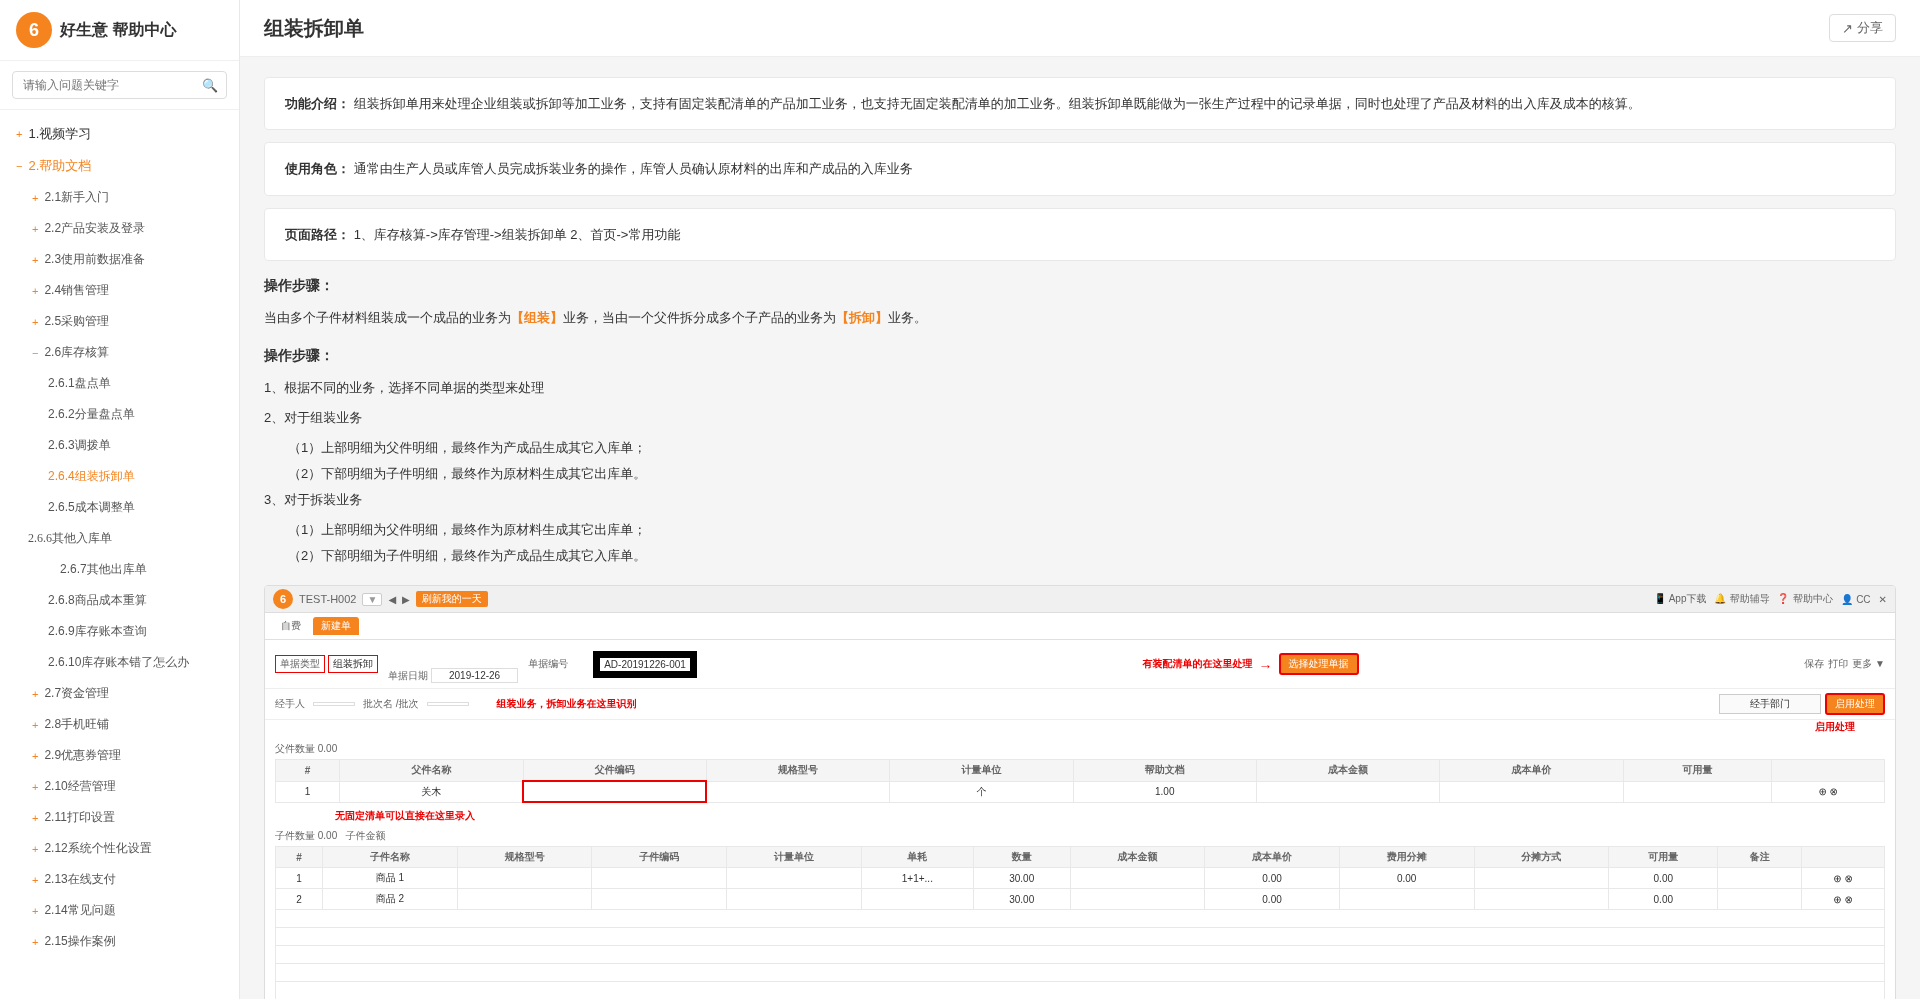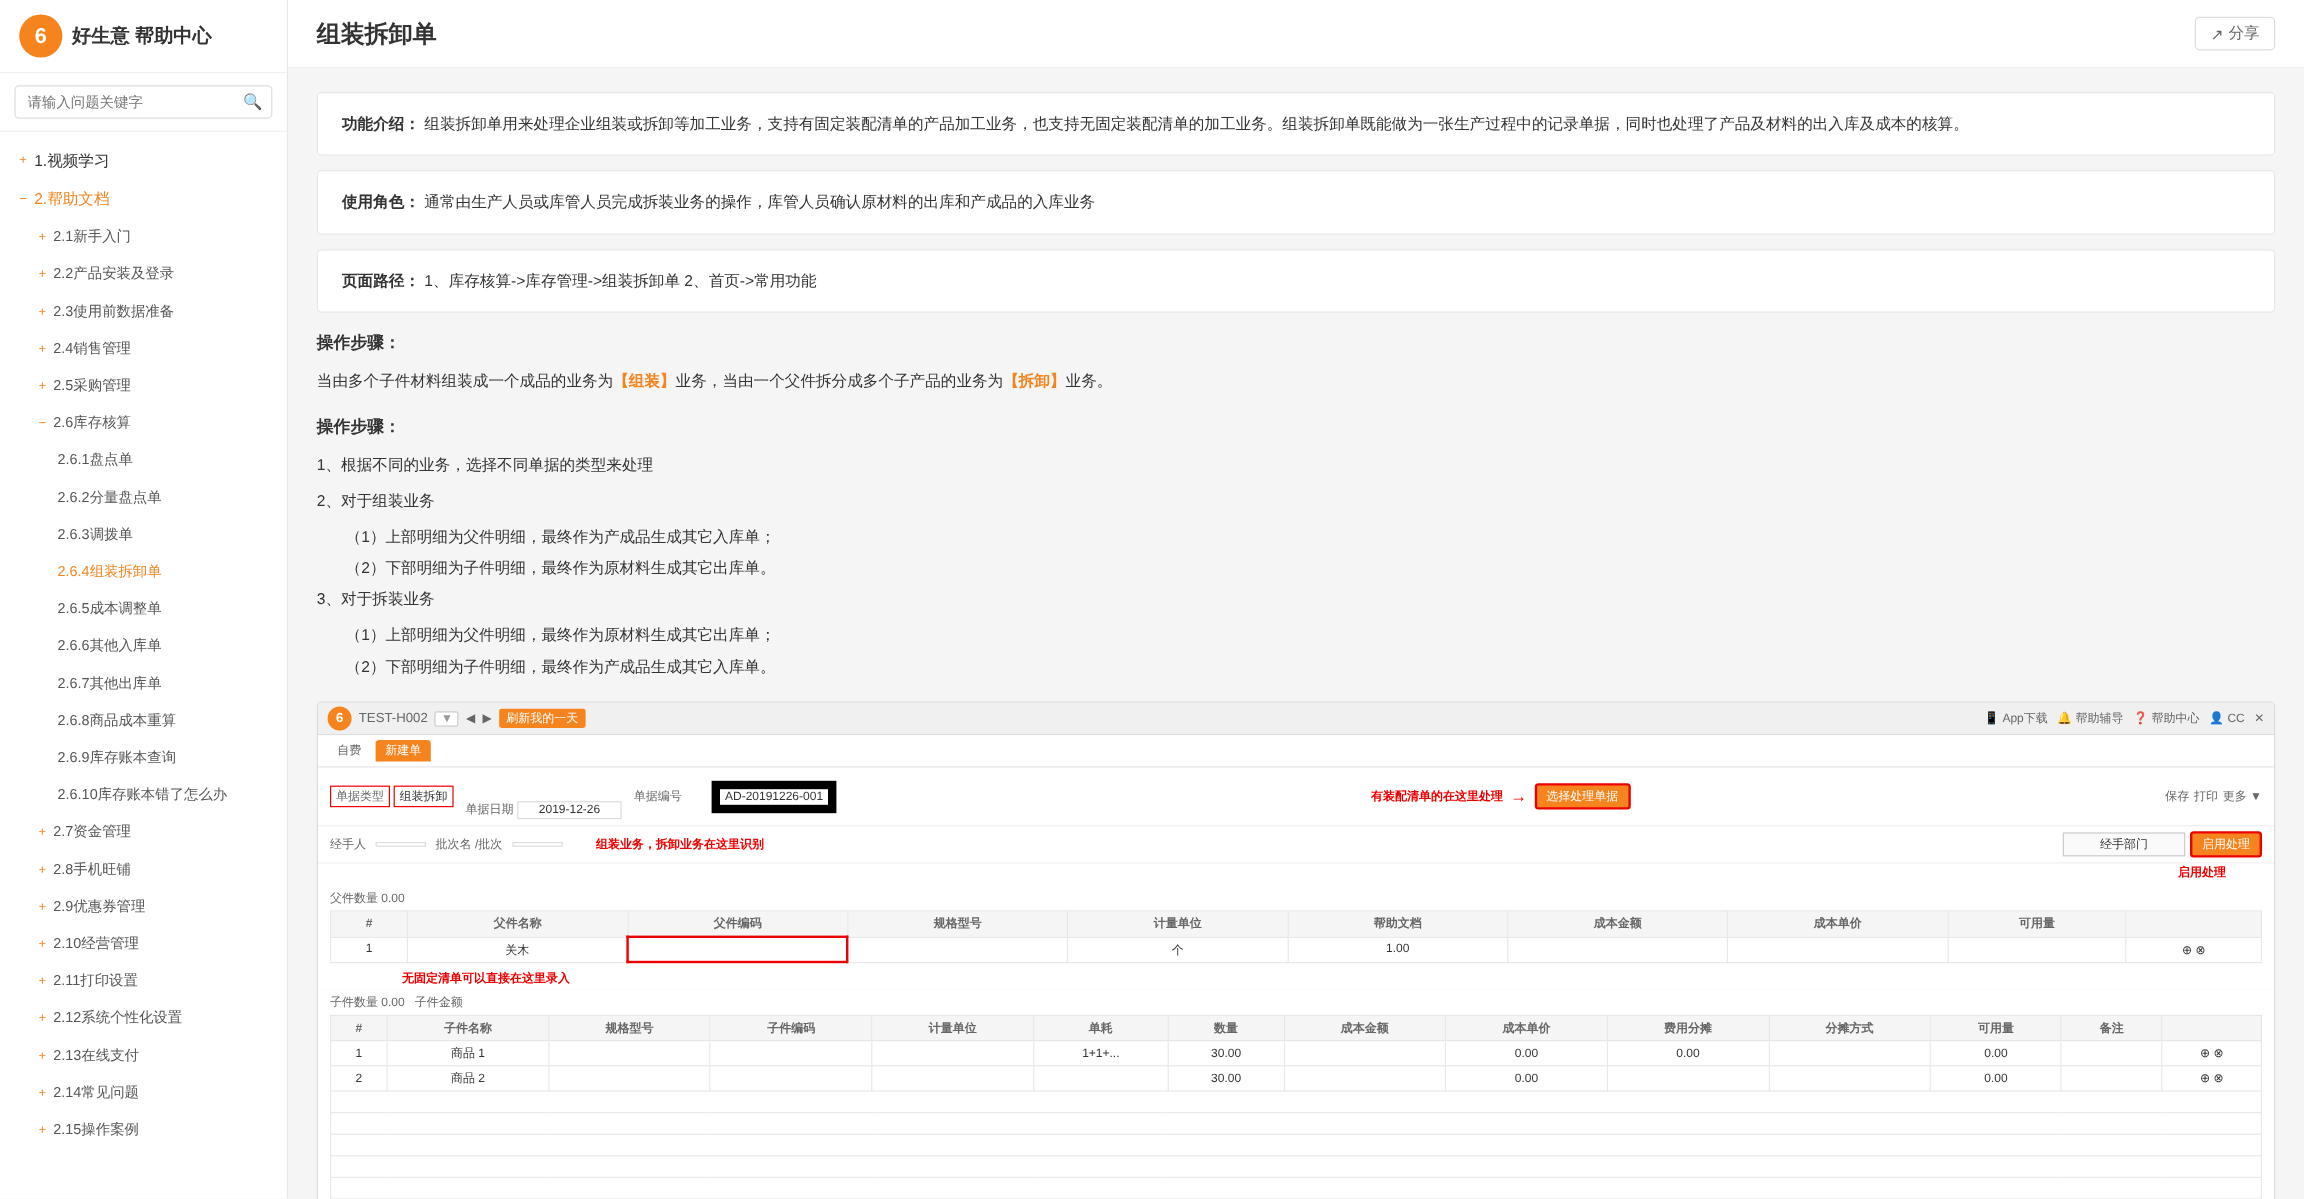--- a/index.html
+++ b/index.html
@@ -235,24 +235,24 @@
     </div>
     <div class="nav-item sub" style="padding-left: 48px;">
       <span>2.6.3调拨单</span>
     </div>
     <div class="nav-item sub leaf-active" style="padding-left: 48px; color: #f5841f;">
       <span>2.6.4组装拆卸单</span>
     </div>
     <div class="nav-item sub" style="padding-left: 48px;">
       <span>2.6.5成本调整单</span>
     </div>
-    <div class="nav-item sub" style="padding-left: 48px;">
+    <div class="nav-item sub" style="padding-left: 28px; font-family: Liberation Serif, serif;">
       <span>2.6.6其他入库单</span>
     </div>
-    <div class="nav-item sub" style="padding-left: 48px;">
+    <div class="nav-item sub" style="padding-left: 60px;">
       <span>2.6.7其他出库单</span>
     </div>
     <div class="nav-item sub" style="padding-left: 48px;">
       <span>2.6.8商品成本重算</span>
     </div>
     <div class="nav-item sub" style="padding-left: 48px;">
       <span>2.6.9库存账本查询</span>
     </div>
     <div class="nav-item sub" style="padding-left: 48px;">
       <span>2.6.10库存账本错了怎么办</span>
@@ -367,21 +367,21 @@
         <div style="background:#fff; display:flex; align-items:center; gap:4px; padding:4px 8px; border-bottom:1px solid #e0e0e0;">
           <span style="font-size:10px; padding:2px 8px; color:#666;">自费</span>
           <span style="font-size:10px; padding:2px 8px; background:#f5841f; color:#fff; border-radius:3px 3px 0 0;">新建单</span>
         </div>
 
         <div style="background:#fff; padding:5px 10px; border-bottom:1px solid #eee; display:flex; align-items:center; gap:10px; flex-wrap:wrap;">
           <div style="display:flex; align-items:center; gap:3px;">
             <span style="font-size:10px; color:#666; border:1px solid #e00; padding:1px 4px;">单据类型</span>
             <span style="font-size:10px; color:#333; border:1px solid #e00; padding:1px 4px; background:#fff;">组装拆卸</span>
           </div>
-          <div style="display:flex; gap:3px;margin-top:23px;">
+          <div style="display:flex; align-items:center; gap:3px;margin-top:23px;">
             <span style="font-size:10px; color:#666;">单据日期</span>
             <span style="font-size:10px; color:#333; border:1px solid #ddd; padding:1px 17px;">2019-12-26</span>
           </div>
           <div style="display:flex; align-items:center; gap:13px;">
             <span style="font-size:10px; color:#666;">单据编号</span>
             <span style="font-size:10px; color:#333; border:7px solid #000000; padding:1px 4px;margin-left:12px;">AD-20191226-001</span>
           </div>
           <div style="flex:1; display:flex; align-items:center; justify-content:center; gap:6px;">
             <span style="color:#e00; font-size:10px; font-weight:bold;">有装配清单的在这里处理</span>
             <span style="color:#e00; font-size:14px;">→</span>

